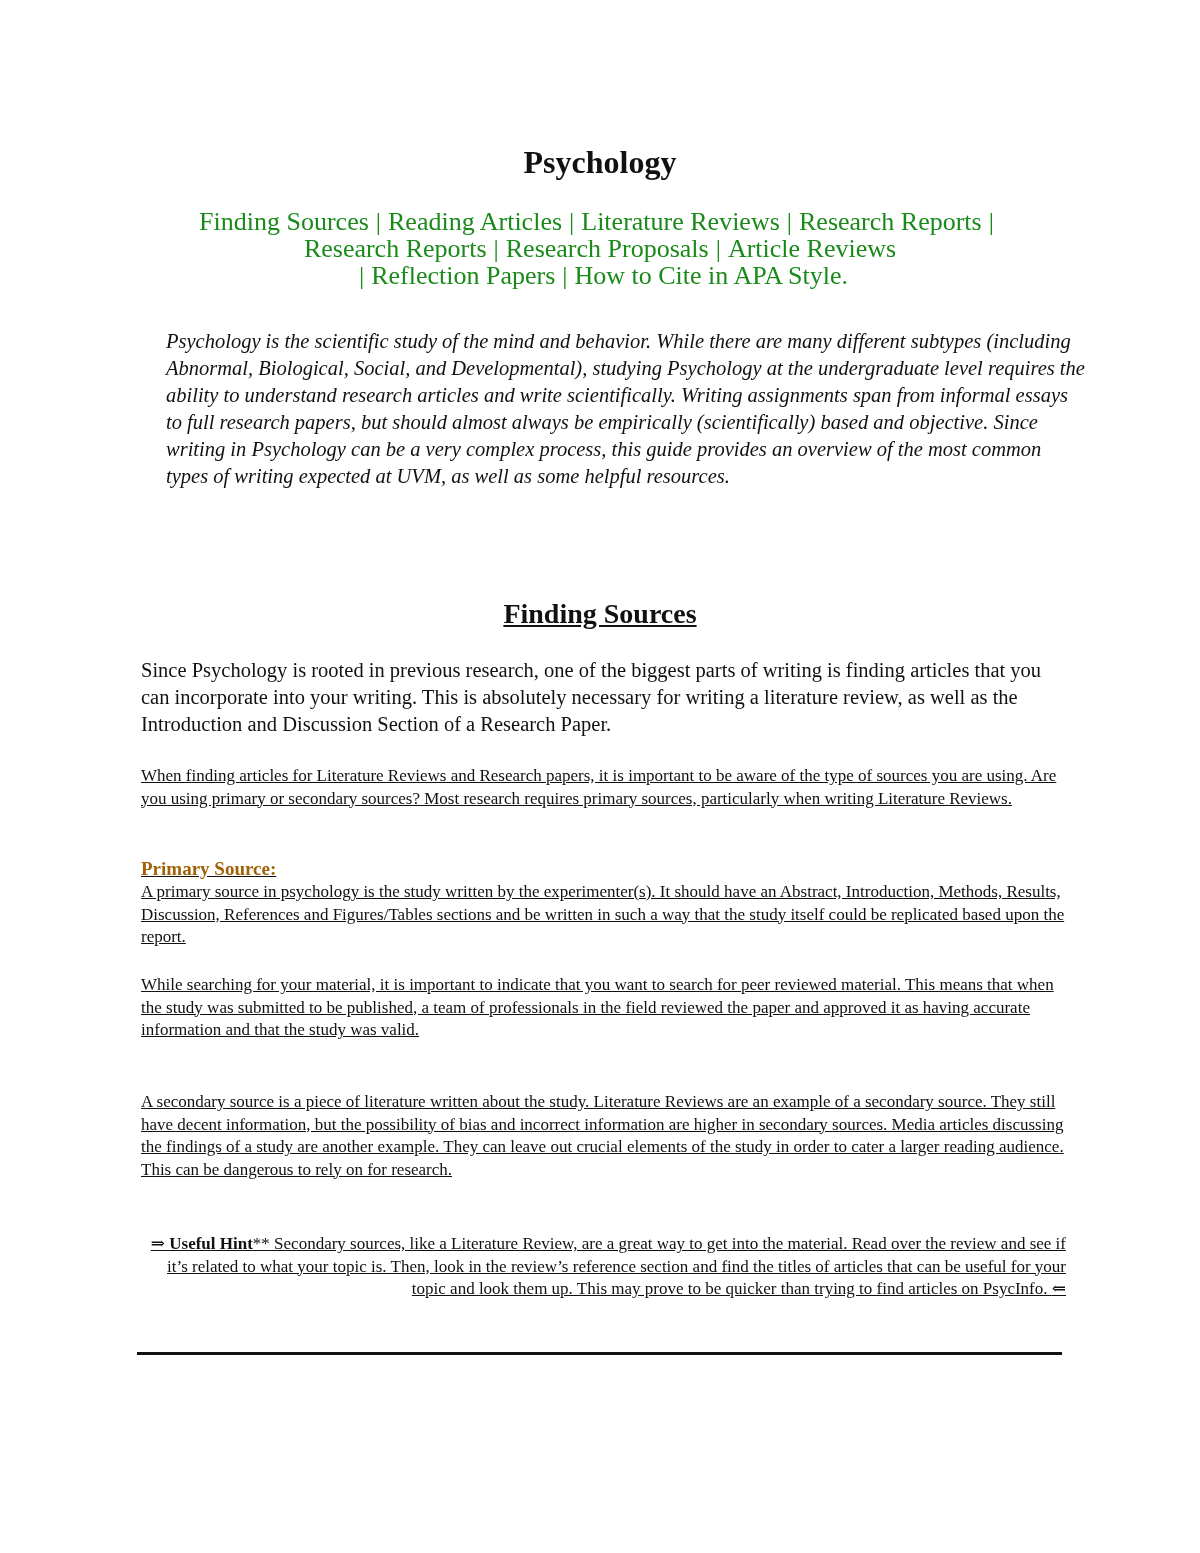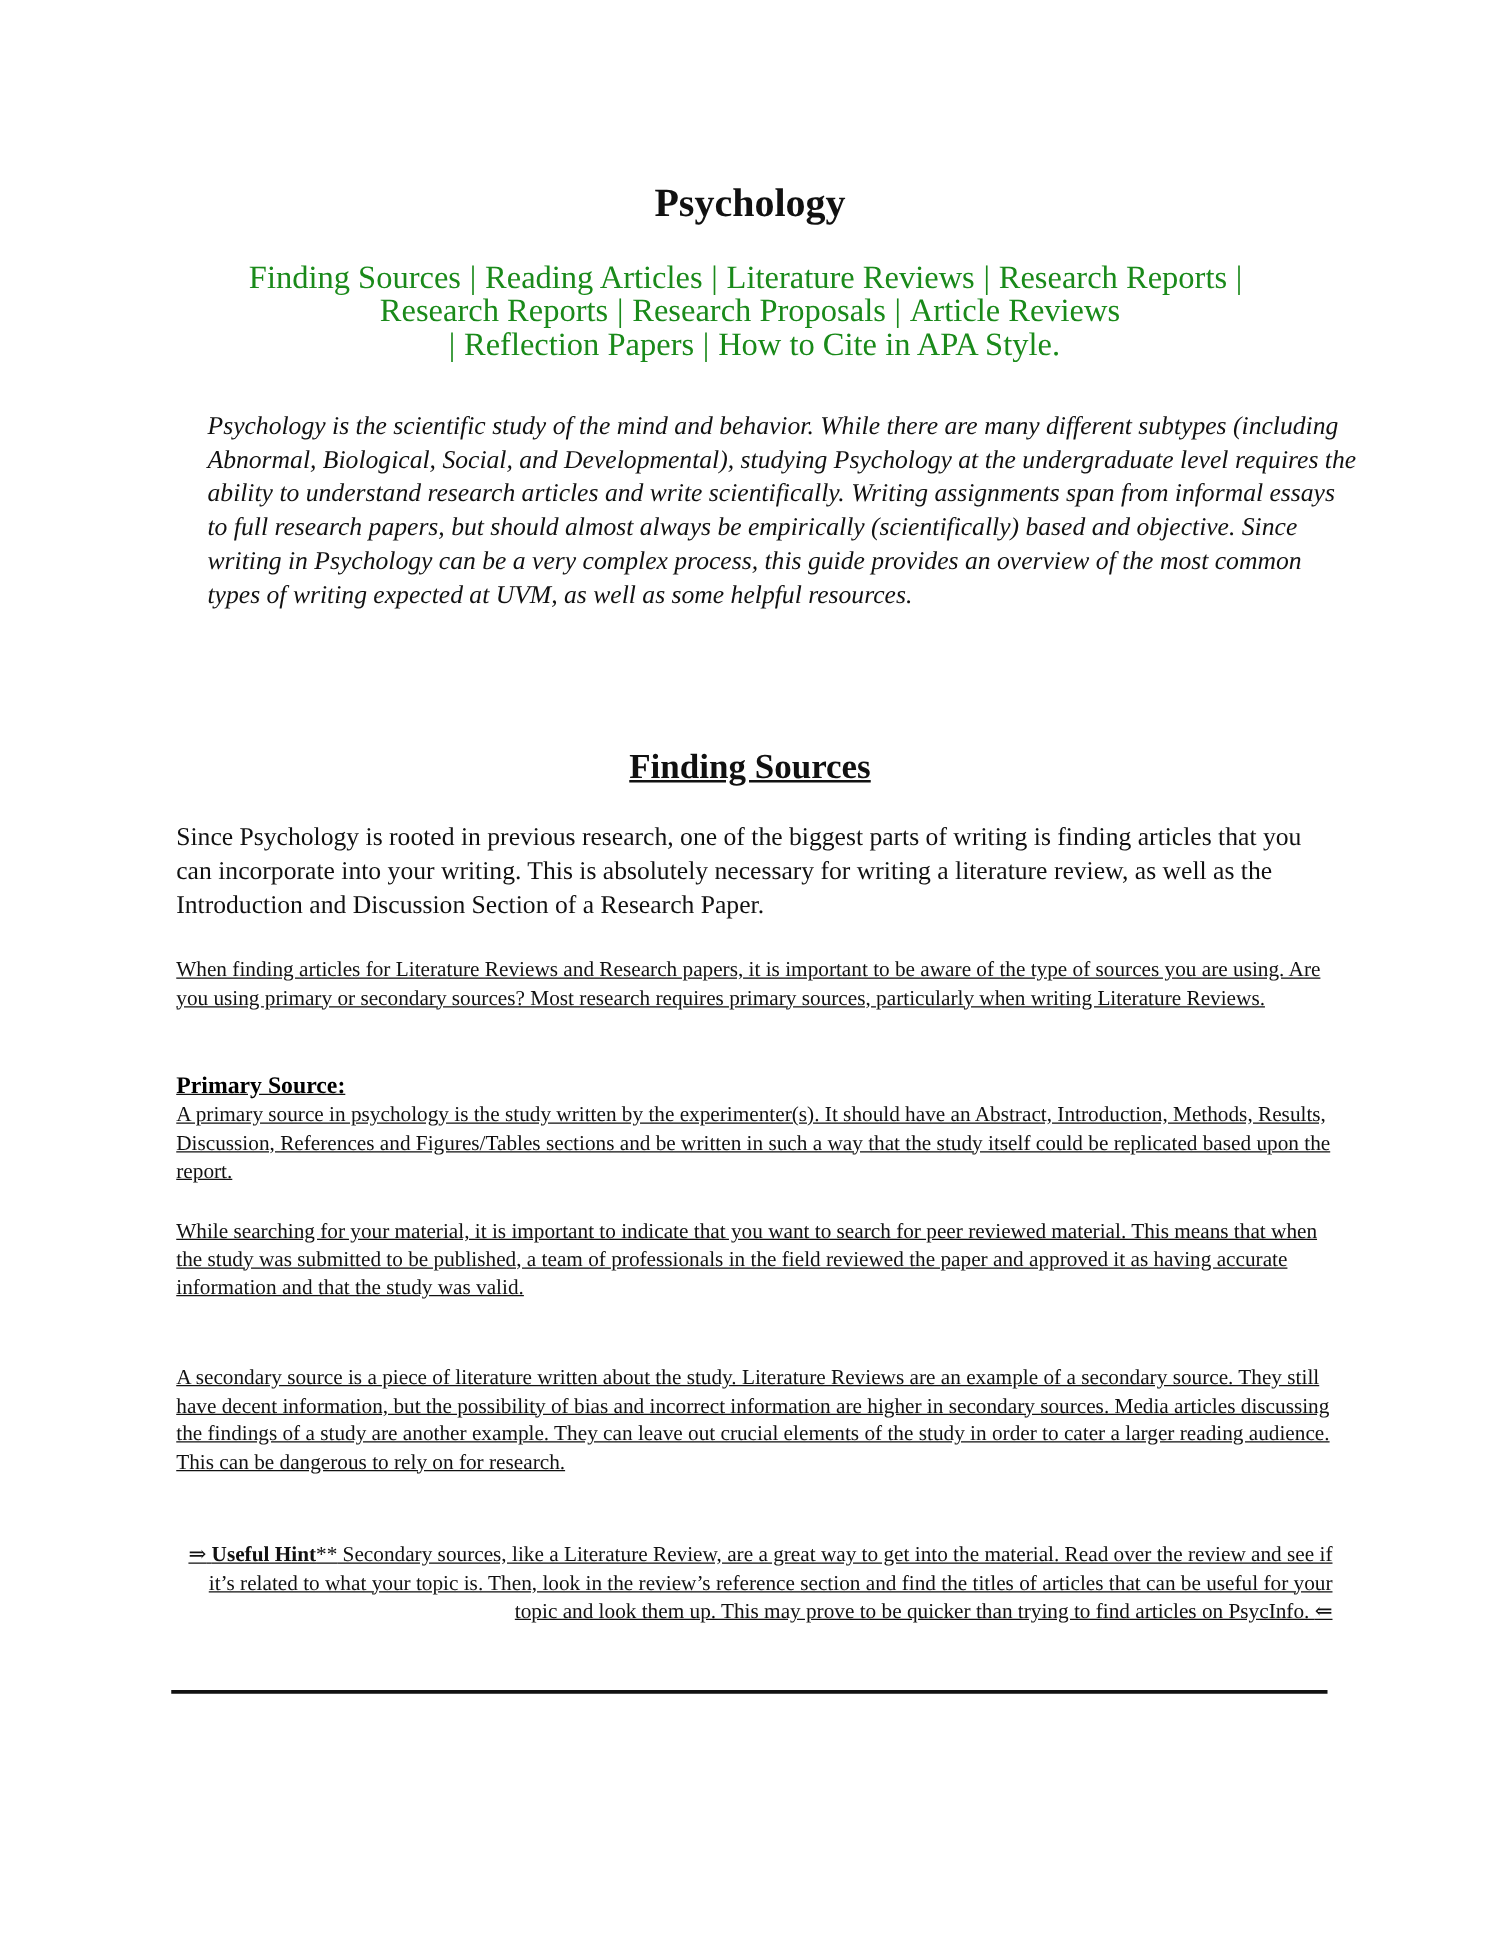--- a/index.html
+++ b/index.html
@@ -27,21 +27,21 @@
     }
     .lead {
       position: absolute; top: 657px; left: 141px; width: 920px;
       font-size: 20.5px; line-height: 27px; margin: 0;
     }
     .small {
       font-size: 17px; line-height: 22.5px; margin: 0;
     }
     .block { position: absolute; left: 141px; width: 925px; text-decoration: underline; }
     .subhead {
-      color: #000000; font-weight: bold; font-size: 19px; line-height: 24px; margin: 0;
+      color: #a16207; font-weight: bold; font-size: 19px; line-height: 24px; margin: 0;
     }
     .divider {
       position: absolute; top: 1352px; left: 137px; width: 925px; height: 3px; background: #111;
     }
   </style>
 </head>
 <body>
 
 <h1 class="page-title">Psychology</h1>
 

